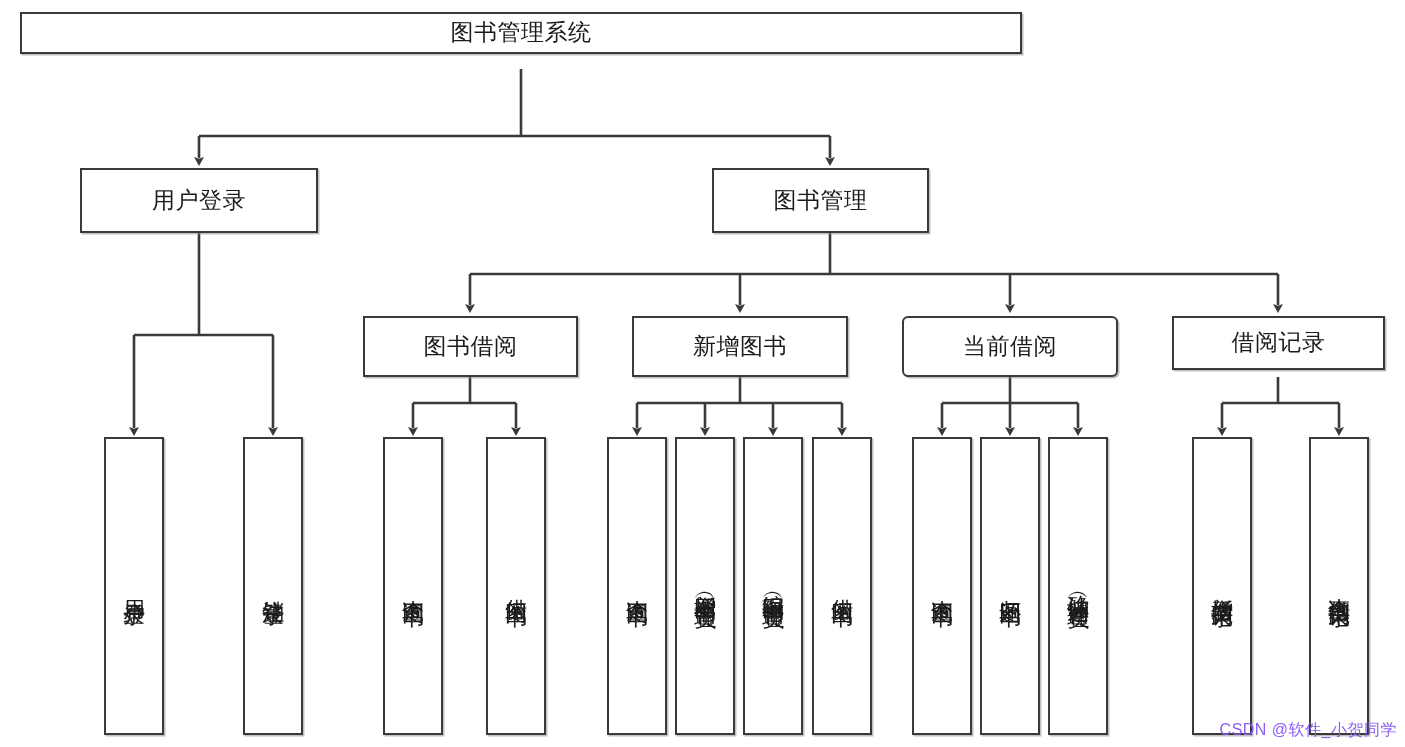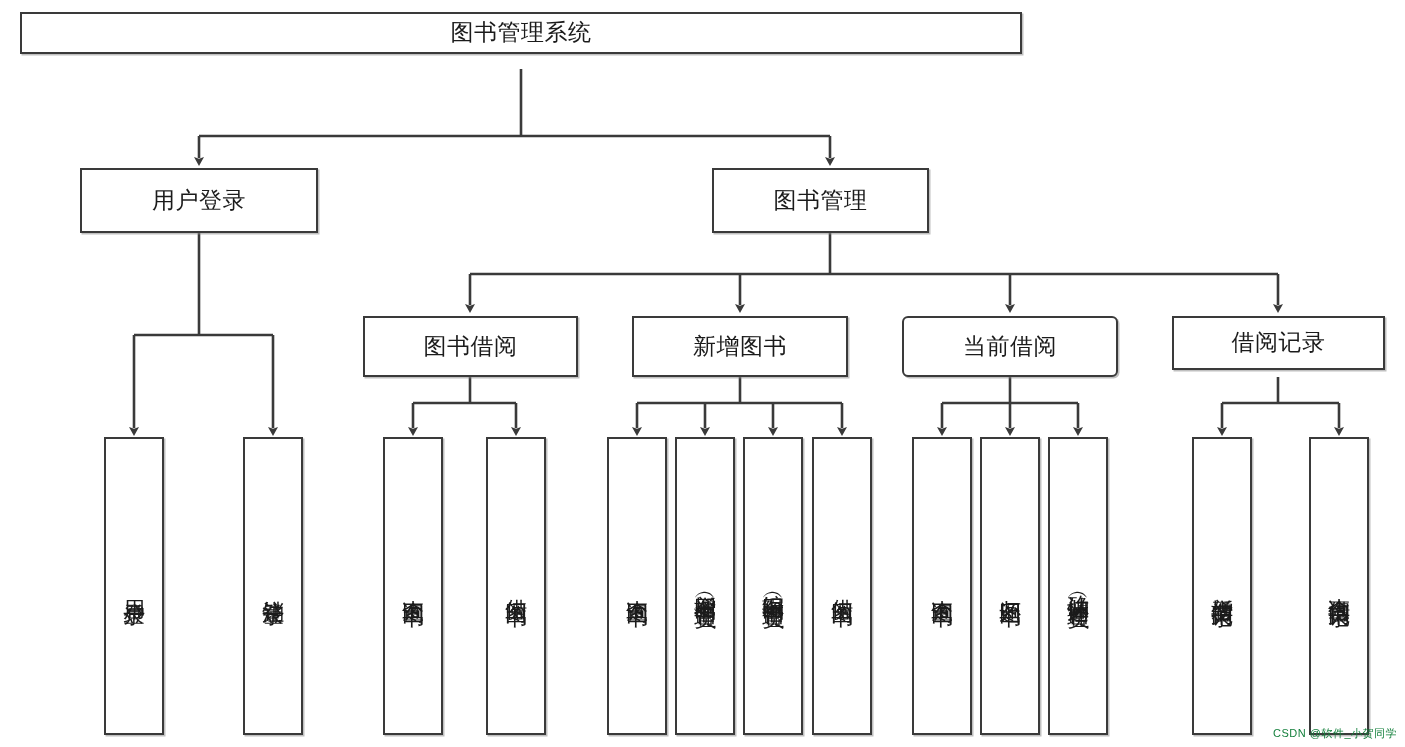--- a/index.html
+++ b/index.html
@@ -63,22 +63,22 @@
     font-size: 22px;
     line-height: 1.12;
     letter-spacing: 2px;
     white-space: nowrap;
     max-height: 100%;
   }
   #watermark {
     position: absolute;
     right: 8px;
     bottom: 6px;
-    font-size: 11px;
-    color: #15803d;
+    font-size: 16px;
+    color: #8b5cf6;
     letter-spacing: 0.5px;
     white-space: nowrap;
     user-select: none;
   }
 </style>
 </head>
 <body>
 
 <div id="canvas">
 

